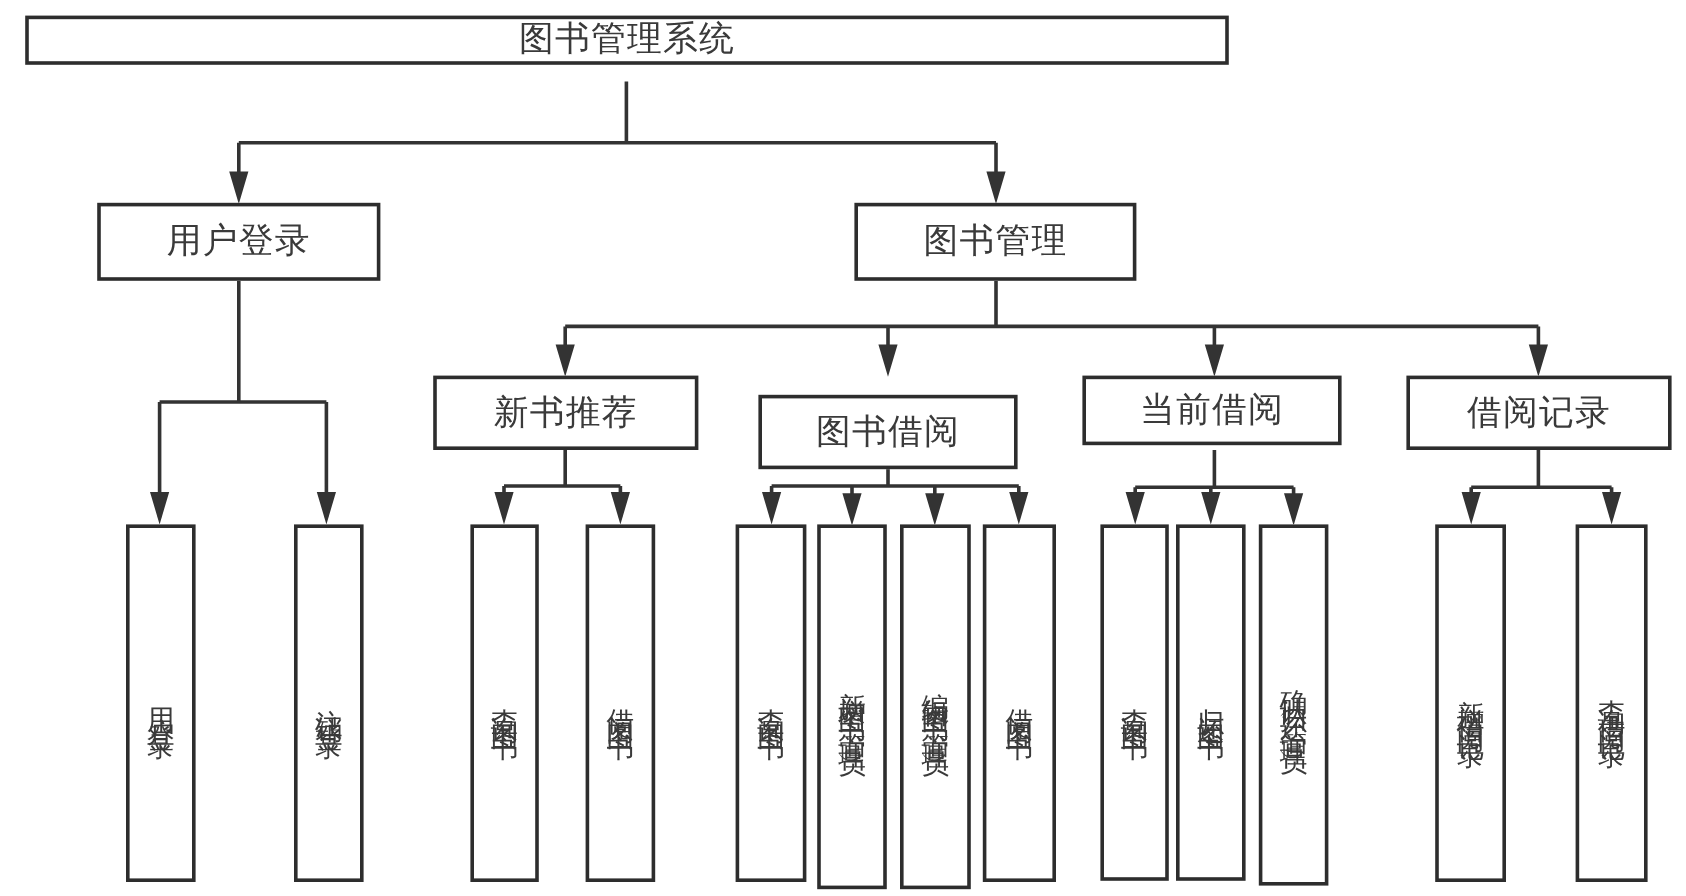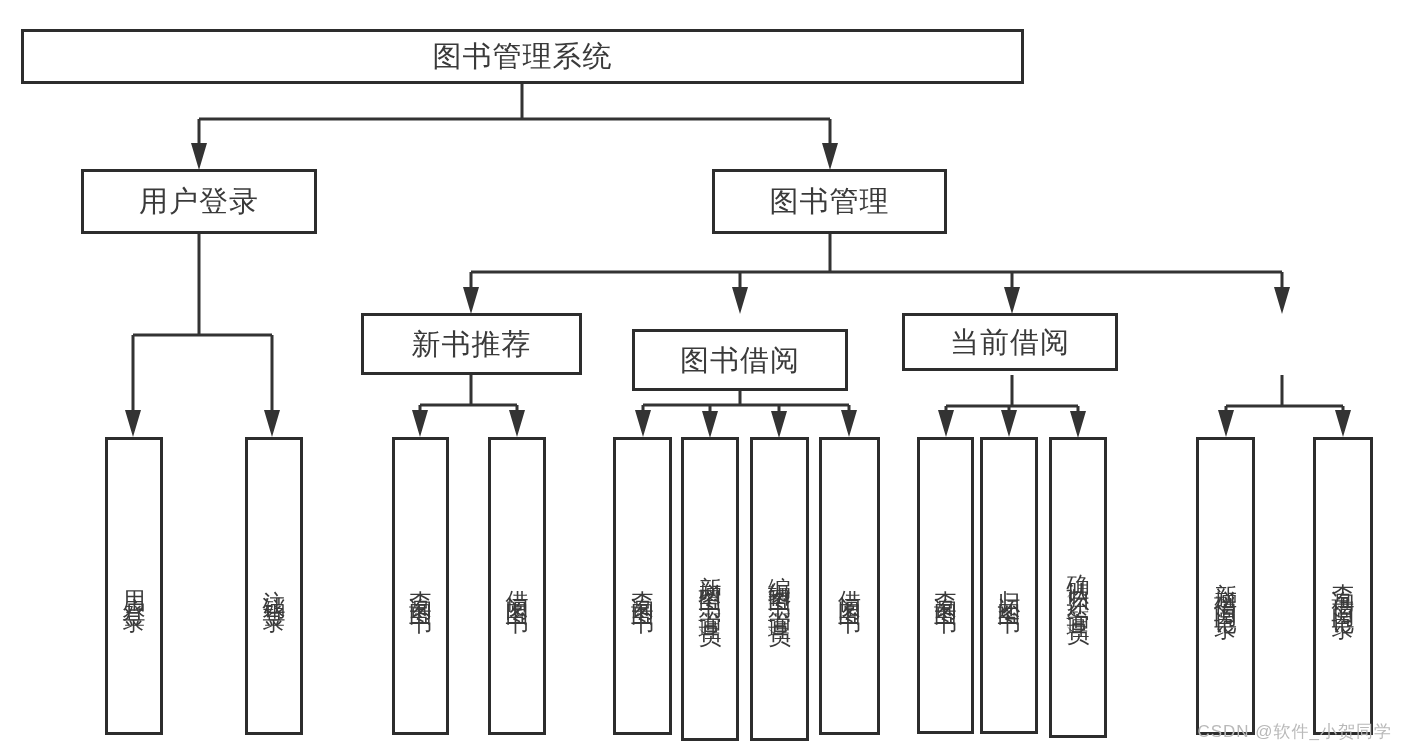--- a/index.html
+++ b/index.html
@@ -81,39 +81,42 @@
       M471 314 L463 287 L479 287 Z   M740 314 L732 287 L748 287 Z
       M1012 314 L1004 287 L1020 287 Z   M1282 314 L1274 287 L1290 287 Z
       M420 437 L412 410 L428 410 Z   M517 437 L509 410 L525 410 Z
       M643 437 L635 410 L651 410 Z   M710 438 L702 411 L718 411 Z
       M779 438 L771 411 L787 411 Z   M849 437 L841 410 L857 410 Z
       M946 437 L938 410 L954 410 Z   M1009 437 L1001 410 L1017 410 Z
       M1078 438 L1070 411 L1086 411 Z
       M1226 437 L1218 410 L1234 410 Z   M1343 437 L1335 410 L1351 410 Z"></path>
   </svg>
 
-  <div class="box h-node" style="left:21px; top:29px; width:1003px; height:55px;">
+  <div class="box h-node" style="left:21px; top:13px; width:1003px; height:41px;">
     <span>图书管理系统</span>
   </div>
 
   <div class="box h-node" style="left:81px; top:169px; width:236px; height:65px;">
     <span>用户登录</span>
   </div>
   <div class="box h-node" style="left:712px; top:169px; width:235px; height:65px;">
     <span>图书管理</span>
   </div>
 
   <div class="box h-node" style="left:361px; top:313px; width:221px; height:62px;">
     <span>新书推荐</span>
   </div>
   <div class="box h-node" style="left:632px; top:313px; width:216px; height:62px;margin-top:16px;">
     <span>图书借阅</span>
   </div>
   <div class="box h-node" style="left:902px; top:313px; width:216px; height:58px;">
     <span>当前借阅</span>
+  </div>
+  <div class="box h-node" style="left:1172px; top:313px; width:221px; height:62px;">
+    <span>借阅记录</span>
   </div>
 
   <div class="box leaf" style="left:105px; top:437px; width:58px; height:298px;">
     <span>用户登录</span>
   </div>
   <div class="box leaf" style="left:245px; top:437px; width:58px; height:298px;">
     <span>注销登录</span>
   </div>
 
   <div class="box leaf" style="left:392px; top:437px; width:57px; height:298px;">
@@ -146,15 +149,14 @@
     <span>确认归还（管理员）</span>
   </div>
 
   <div class="box leaf" style="left:1196px; top:437px; width:59px; height:298px;">
     <span>新增借阅记录</span>
   </div>
   <div class="box leaf" style="left:1313px; top:437px; width:60px; height:298px;">
     <span>查询借阅记录</span>
   </div>
 
-  <div class="watermark">CSDN @软件_小贺同学</div>
 
 </div>
 
 </body></html>

